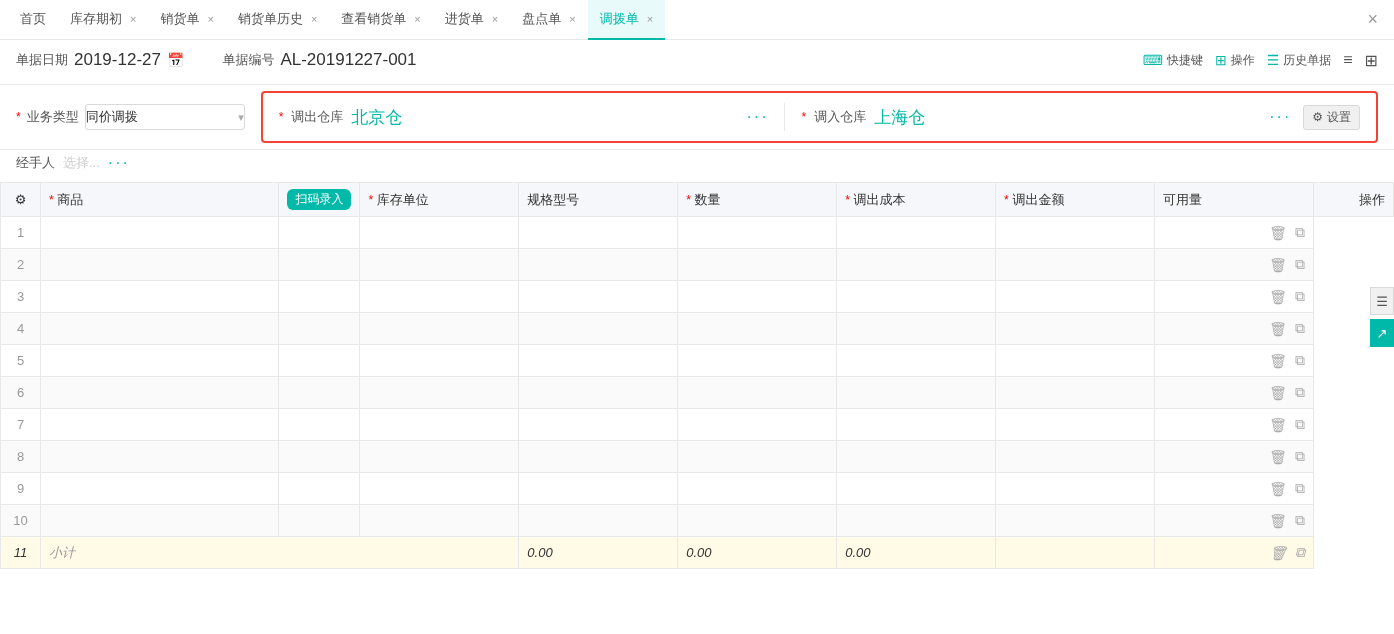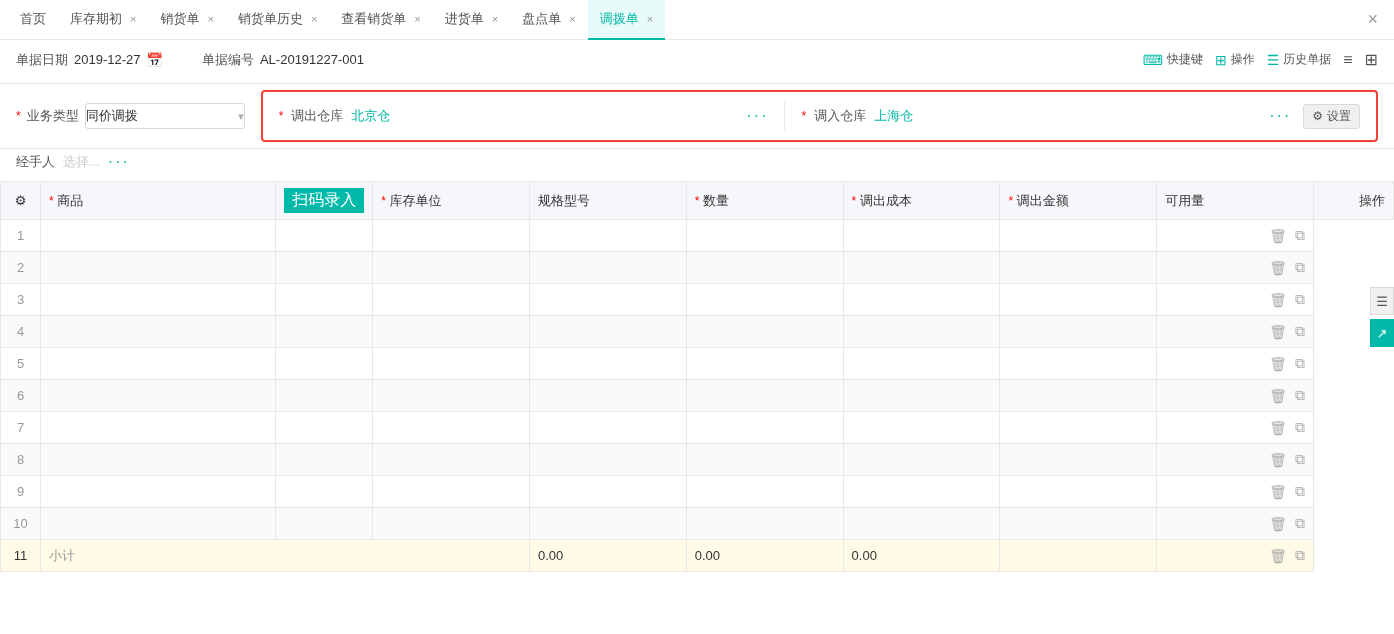--- a/index.html
+++ b/index.html
@@ -64,21 +64,21 @@
       align-items: center;
       gap: 6px;
     }
     .form-label {
       color: #555;
       font-size: 13px;
       white-space: nowrap;
     }
     .form-value {
       color: #333;
-      font-size: 13px;
+      font-size: 17px;
     }
     .date-icon {
       color: #00b9a8;
       font-size: 14px;
       cursor: pointer;
     }
     .toolbar-right {
       display: flex;
       align-items: center;
       gap: 12px;
@@ -189,41 +189,42 @@
     }
     .row-num {
       text-align: center;
       color: #999;
       width: 40px;
     }
     .subtotal-row td {
       background: #fffbe6;
       font-weight: normal;
       color: #333;
+      font-style: italic;
     }
     .action-cell {
       display: flex;
       align-items: center;
       justify-content: flex-end;
       gap: 8px;
     }
     .icon-btn {
       cursor: pointer;
       color: #aaa;
       font-size: 14px;
     }
 
     
     .scan-btn {
       background: #00b9a8;
       color: #fff;
       border: none;
-      border-radius: 0;
+      border-radius: 6px;
       padding: 2px 8px;
-      font-size: 16px;
+      font-size: 12px;
       cursor: pointer;
       white-space: nowrap;
     }
 
     
     .side-btns {
       position: fixed;
       right: 0;
       top: 50%;
       transform: translateY(-50%);

